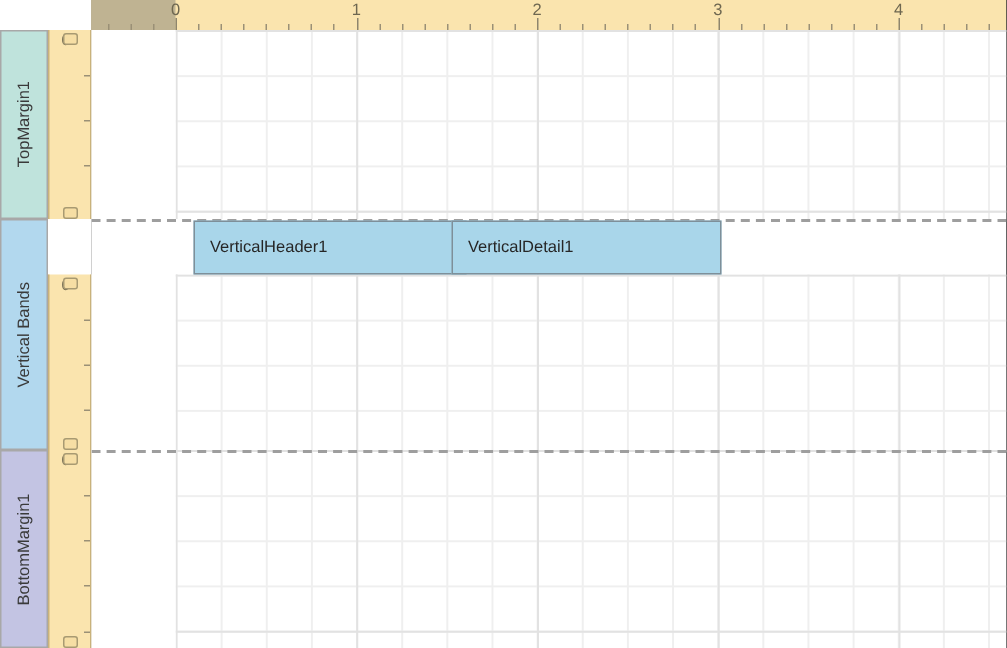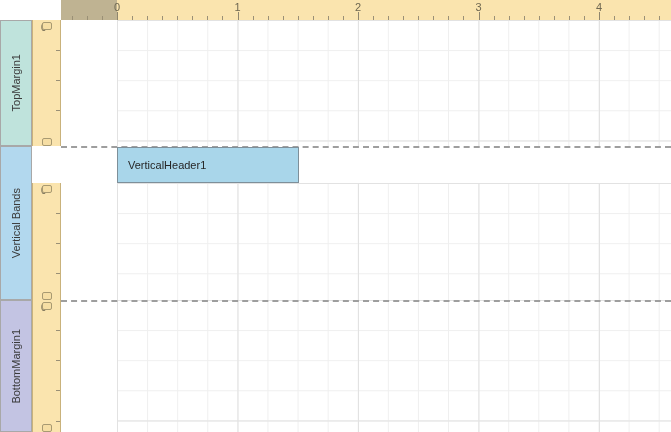--- a/index.html
+++ b/index.html
@@ -171,19 +171,22 @@
     </div>
 
   <div class="surface" id="surface">
     <div class="gutter"></div>
   <div class="gridpane" style="top: 0px; height: 126px;"></div>
       <div class="gridpane" style="top: 163px; height: 117px;"></div>
       <div class="gridpane" style="top: 280px; height: 132px;"></div>
       <div class="seplineDash" style="top: 126px;"></div>
       <div class="seplineDash" style="top: 280px;"></div>
       <div class="vbandrow" style="top: 127px; width: 610px;">
-        <div class="vbandbox" style="left: 56px; width: 182px;">
+        <div class="vbandbox" style="left: 68px; width: 182px;">
           <span>VerticalHeader1</span>
+        </div>
+        <div class="vbandbox" style="left: 240px; width: 180px;">
+          <span>VerticalDetail1</span>
         </div>
       </div>
     </div>
 
 </div>
 
 </body></html>

